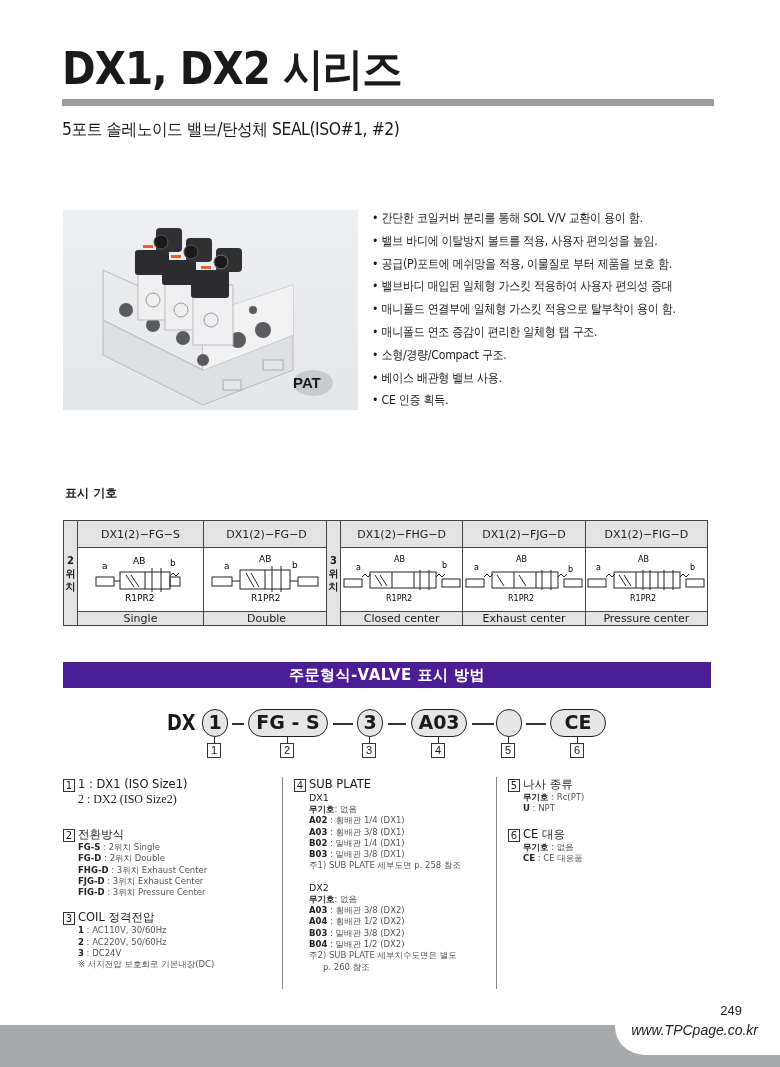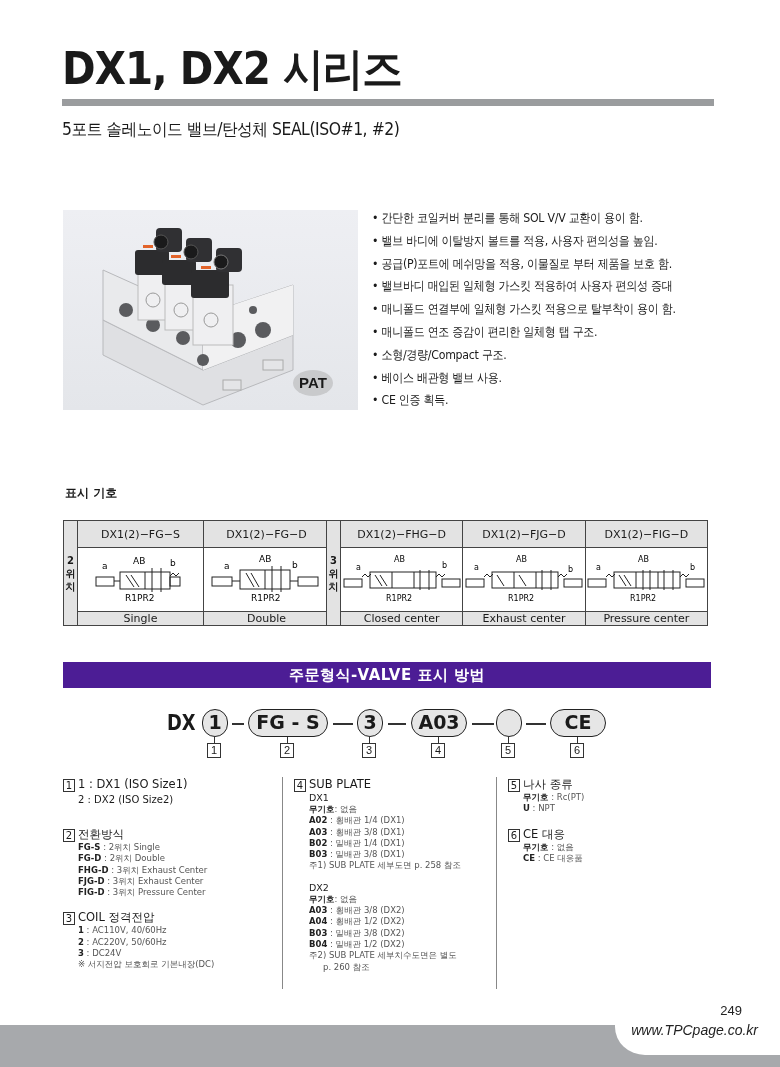--- a/index.html
+++ b/index.html
@@ -4,21 +4,21 @@
 <style>
   * { box-sizing: border-box; margin: 0; padding: 0; }
   html, body { width: 780px; height: 1067px; background: #ffffff; overflow: hidden; }
   body { position: relative; font-family: "Liberation Sans", "DejaVu Sans", sans-serif; color: #1a1a1a; }
 
   .title { position: absolute; left: 62px; top: 40px; font-size: 44px; font-weight: 700; letter-spacing: -1px; color: #1a1a1a; font-family: "DejaVu Sans", sans-serif; transform: scaleX(0.92); transform-origin: left; }
   .title-rule { position: absolute; left: 62px; top: 99px; width: 652px; height: 7px; background: #9a9c9e; }
   .subtitle { position: absolute; left: 62px; top: 118px; font-size: 17px; color: #1a1a1a; font-family: "DejaVu Sans", sans-serif; transform: scaleX(0.92); transform-origin: left; letter-spacing: -0.5px; }
 
   .photo { position: absolute; left: 63px; top: 210px; width: 295px; height: 200px; background: linear-gradient(180deg, #eeeff3 0%, #e4e6ea 100%); overflow: hidden; }
-  .pat { position: absolute; left: 230px; top: 160px; width: 40px; height: 26px; border-radius: 50%; background: #c9cacc; font-size: 15px; font-weight: 700; text-align: center; line-height: 26px; color: #1a1a1a; }
+  .pat { position: absolute; left: 230px; top: 160px; width: 40px; height: 26px; border-radius: 50%; background: #c9cacc; font-size: 15px; font-weight: 700; text-align: left; line-height: 26px; color: #1a1a1a; }
 
   .features { position: absolute; left: 372px; top: 207px; list-style: none; }
   .features li { font-size: 12.5px; line-height: 22.8px; color: #1a1a1a; font-family: "DejaVu Sans", sans-serif; transform: scaleX(0.88); transform-origin: left; white-space: nowrap; letter-spacing: -0.3px; }
   .features li::before { content: "• "; }
 
   .sym-heading { position: absolute; left: 65px; top: 485px; font-size: 12px; font-weight: 700; font-family: "DejaVu Sans", sans-serif; }
 
   table.sym { position: absolute; border-collapse: collapse; font-size: 11px; font-family: "DejaVu Sans", sans-serif; }
   table.sym td { border: 1px solid #444; text-align: center; }
   table.sym td.hdr { background: #e3e3e3; height: 27px; line-height: 13px; }
@@ -37,21 +37,21 @@
   .stem { position: absolute; top: 30px; width: 1px; height: 6px; background: #333; }
   .numbox { position: absolute; top: 36px; width: 14px; height: 15px; border: 1px solid #333; font-size: 11px; text-align: center; line-height: 13px; background: #fff; }
 
   .col { position: absolute; top: 777px; font-family: "DejaVu Sans", sans-serif; }
   .col1 { left: 63px; width: 205px; }
   .col2 { left: 274px; width: 210px; border-left: 1px solid #888; height: 212px; padding-left: 11px; margin-left: 8px; }
   .col3 { left: 496px; width: 210px; border-left: 1px solid #888; height: 212px; padding-left: 11px; }
   .sec { margin-bottom: 12px; }
   .sec-title { font-size: 11.5px; line-height: 15px; color: #1a1a1a; white-space: nowrap; }
   .box { display: inline-block; width: 12px; height: 13px; border: 1px solid #333; font-size: 10px; text-align: center; line-height: 11px; margin-right: 3px; vertical-align: -1px; }
-  .line-main { font-size: 10px; line-height: 15px; padding-left: 15px; white-space: nowrap; }
+  .line-main { font-size: 12px; line-height: 15px; padding-left: 15px; white-space: nowrap; font-family: Liberation Serif, serif; }
   .line { font-size: 8.5px; line-height: 11.3px; color: #555; padding-left: 15px; white-space: nowrap; }
   .line b { color: #222; font-weight: 700; }
   .line.sub { font-size: 9.5px; color: #222; line-height: 12px; }
   .line.ind2 { padding-left: 29px; }
   .gap { height: 10px; }
 
   .page-no { position: absolute; right: 38px; top: 1003px; font-size: 13px; color: #222; }
   .footer-band { position: absolute; left: 0; top: 1025px; width: 780px; height: 42px; background: #a7a9ac; }
   .footer-notch { position: absolute; left: 615px; top: 1019px; width: 180px; height: 36px; background: #fff; border-bottom-left-radius: 30px 28px; }
   .site { position: absolute; right: 22px; top: 1022px; font-size: 14px; font-style: italic; color: #222; }
@@ -303,21 +303,21 @@
     <div class="line"><b>FG-S</b><span> : 2위치 Single</span></div>
     <div class="line"><b>FG-D</b><span> : 2위치 Double</span></div>
     <div class="line"><b>FHG-D</b><span> : 3위치 Exhaust Center</span></div>
     <div class="line"><b>FJG-D</b><span> : 3위치 Exhaust Center</span></div>
     <div class="line"><b>FIG-D</b><span> : 3위치 Pressure Center</span></div>
   </div>
   <div class="sec">
     <div class="sec-title">
       <span class="box">3</span><span>COIL 정격전압</span>
     </div>
-    <div class="line"><b>1</b><span> : AC110V, 40/60Hz</span></div>
+    <div class="line"><b>1</b><span> : AC110V, 30/60Hz</span></div>
     <div class="line"><b>2</b><span> : AC220V, 50/60Hz</span></div>
     <div class="line"><b>3</b><span> : DC24V</span></div>
     <div class="line">※ 서지전압 보호회로 기본내장(DC)</div>
   </div>
 </div>
 
 <div class="col col2">
   <div class="sec-title">
     <span class="box">4</span><span>SUB PLATE</span>
   </div>

